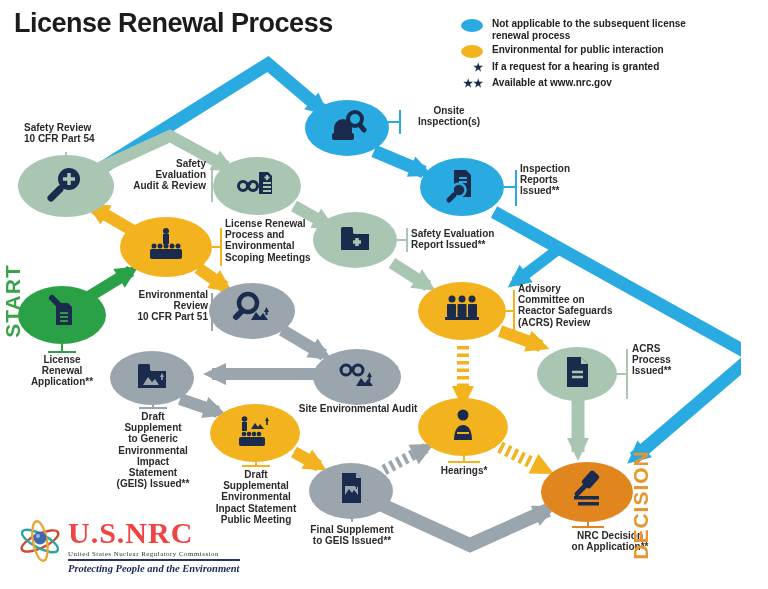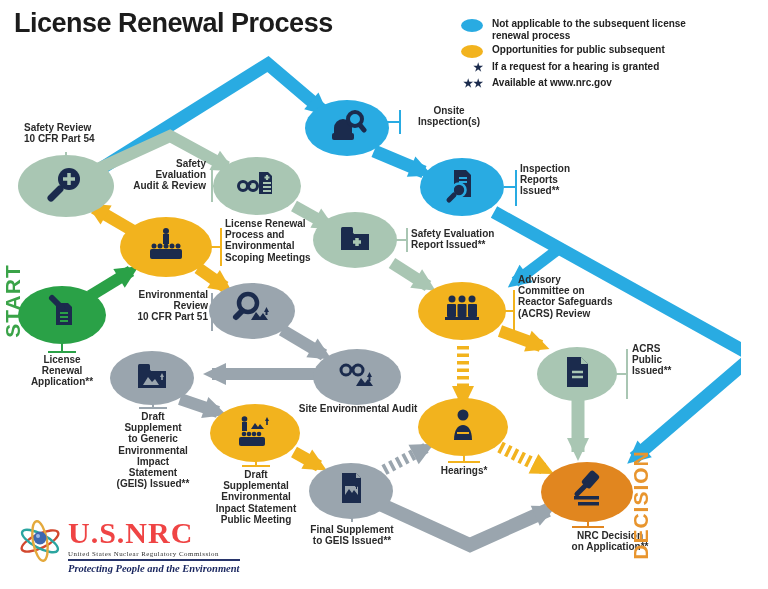--- a/index.html
+++ b/index.html
@@ -64,21 +64,21 @@
       <span class="legend-key">
           <span class="oval blue"></span>
         </span>
       <span class="legend-label">Not applicable to the subsequent license
 renewal process</span>
     </div>
     <div class="legend-row">
       <span class="legend-key">
           <span class="oval yellow"></span>
         </span>
-      <span class="legend-label">Opportunities for public subsequent</span>
+      <span class="legend-label">Environmental for public interaction</span>
     </div>
     <div class="legend-row">
       <span class="legend-key">
           <span class="star">★</span>
         </span>
       <span class="legend-label">If a request for a hearing is granted</span>
     </div>
     <div class="legend-row">
       <span class="legend-key">
           <span class="star">★★</span>
@@ -325,26 +325,26 @@
 Environmental
 Scoping Meetings</div>
   <div class="nlabel ta-c" style="left:12px;top:354px;width:100px;">License
 Renewal
 Application**</div>
   <div class="nlabel" style="left:411px;top:228px;width:110px;">Safety Evaluation
 Report Issued**</div>
   <div class="nlabel ta-r" style="left:108px;top:289px;width:100px;">Environmental
 Review
 10 CFR Part 51</div>
-  <div class="nlabel" style="left:518px;top:274px;width:120px;">Advisory
+  <div class="nlabel" style="left:518px;top:283px;width:120px;">Advisory
 Committee on
 Reactor Safeguards
 (ACRS) Review</div>
   <div class="nlabel" style="left:632px;top:343px;width:70px;">ACRS
-Public
+Process
 Issued**</div>
   <div class="nlabel ta-c" style="left:278px;top:403px;width:160px;">Site Environmental Audit</div>
   <div class="nlabel ta-c" style="left:93px;top:411px;width:120px;">Draft
 Supplement
 to Generic
 Environmental
 Impact
 Statement
 (GEIS) Issued**</div>
   <div class="nlabel ta-c" style="left:186px;top:469px;width:140px;">Draft

